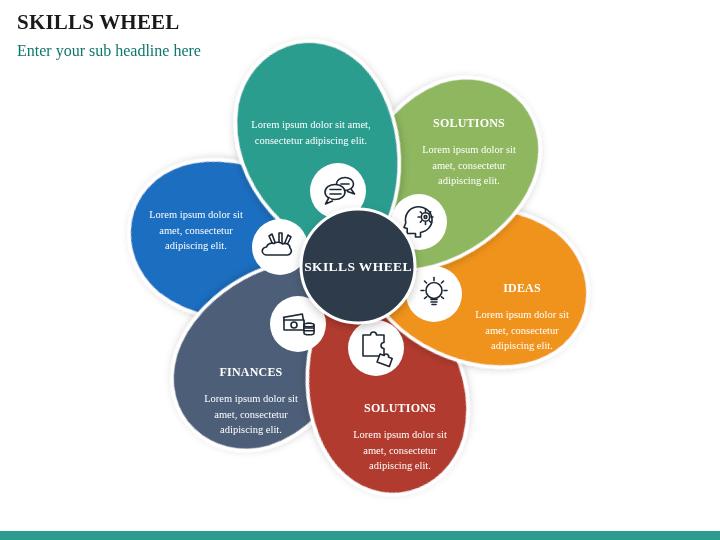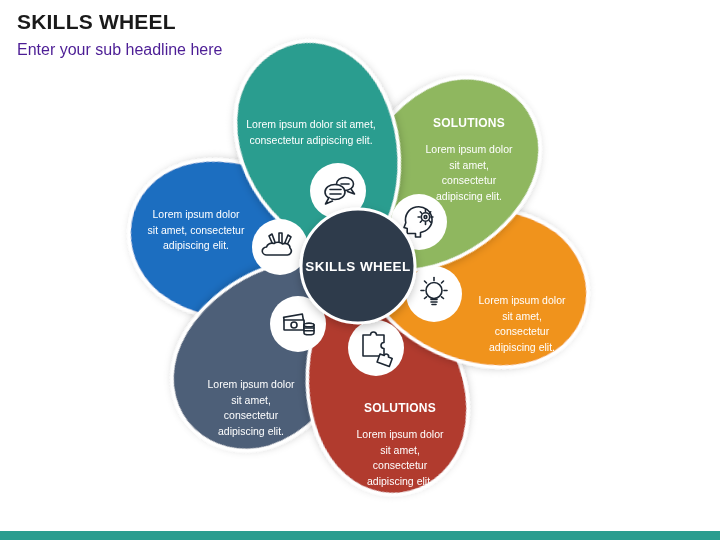--- a/index.html
+++ b/index.html
@@ -1,22 +1,22 @@
 <!DOCTYPE html>
 <html><head>
 <meta charset="utf-8">
 <style>
   html,body { margin:0; padding:0; background:#ffffff; }
   .slide {
     position:relative; width:720px; height:540px; overflow:hidden;
-    background:#ffffff; font-family:Liberation Sans, sans-serif;
+    background:#ffffff; font-family:Liberation Serif, serif;
   }
   .header { position:absolute; left:17px; top:10px; z-index:4; }
   .header h1 { margin:0; font-size:21px; font-weight:bold; color:#1a1a1a; letter-spacing:.2px; }
-  .header p  { margin:7px 0 8px; font-size:16px; color:#4c1d95; }
+  .header p  { margin:7px 0 8px; font-size:16px; color:#0f766e; }
   .wheel-svg { position:absolute; left:0; top:0; z-index:1; }
   .petal-text { position:absolute; z-index:3; text-align:center; color:#ffffff; pointer-events:none; }
   .petal-text h3 { margin:0 0 2px; font-size:12px; font-weight:bold; letter-spacing:.2px; line-height:14px; }
   .petal-text p  { margin:12px; font-size:10.5px; line-height:15.5px; }
   .pt-comm      { left:227px; top:105px; width:168px; }
   .pt-thinking  { left:409px; top:116px; width:120px; }
   .pt-ideas     { left:462px; top:281px; width:120px; }
   .pt-solutions { left:340px; top:401px; width:120px; }
   .pt-finances  { left:191px; top:365px; width:120px; }
   .pt-design    { left:135px; top:195px; width:122px; }
@@ -133,27 +133,29 @@
   </svg>
 
   <div class="petal-text pt-comm">
     <p>Lorem ipsum dolor sit amet, consectetur adipiscing elit.</p>
   </div>
   <div class="petal-text pt-thinking">
     <h3>SOLUTIONS</h3>
     <p>Lorem ipsum dolor sit amet, consectetur adipiscing elit.</p>
   </div>
   <div class="petal-text pt-ideas">
+    <h3>IDEAS</h3>
     <p>Lorem ipsum dolor sit amet, consectetur adipiscing elit.</p>
   </div>
   <div class="petal-text pt-solutions">
     <h3>SOLUTIONS</h3>
     <p>Lorem ipsum dolor sit amet, consectetur adipiscing elit.</p>
   </div>
   <div class="petal-text pt-finances">
+    <h3>FINANCES</h3>
     <p>Lorem ipsum dolor sit amet, consectetur adipiscing elit.</p>
   </div>
   <div class="petal-text pt-design">
     <p>Lorem ipsum dolor sit amet, consectetur adipiscing elit.</p>
   </div>
 
   <div class="center-label">SKILLS WHEEL</div>
 
   <div class="footer-bar" style="background-color: rgb(42, 157, 143);"></div>
 </div>

